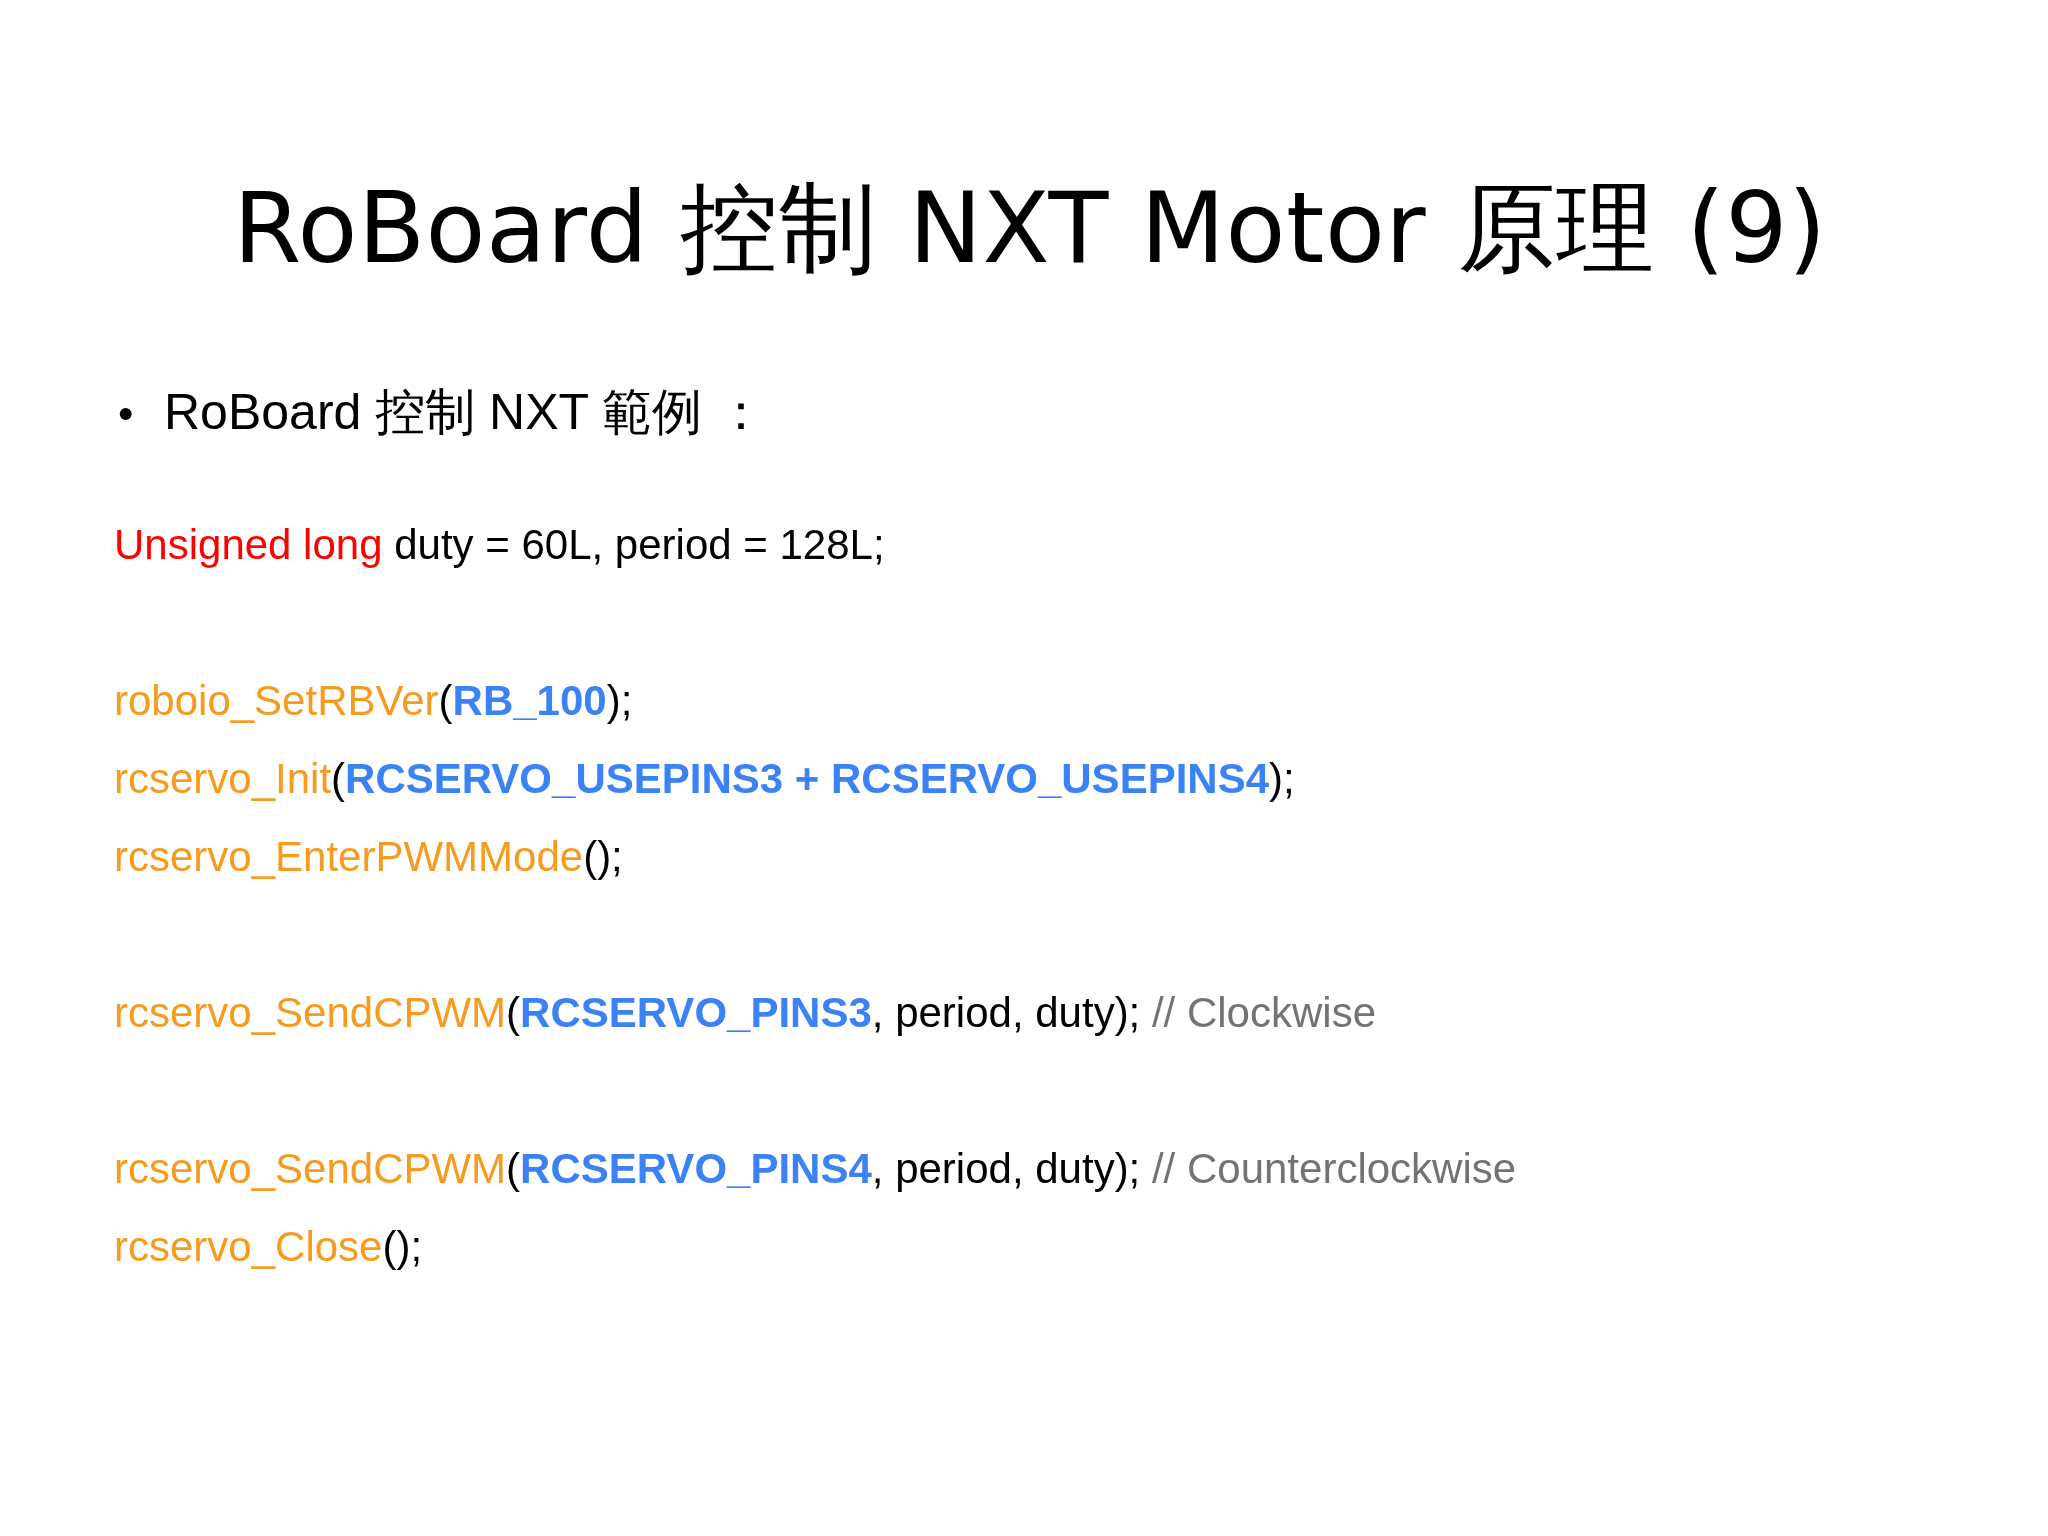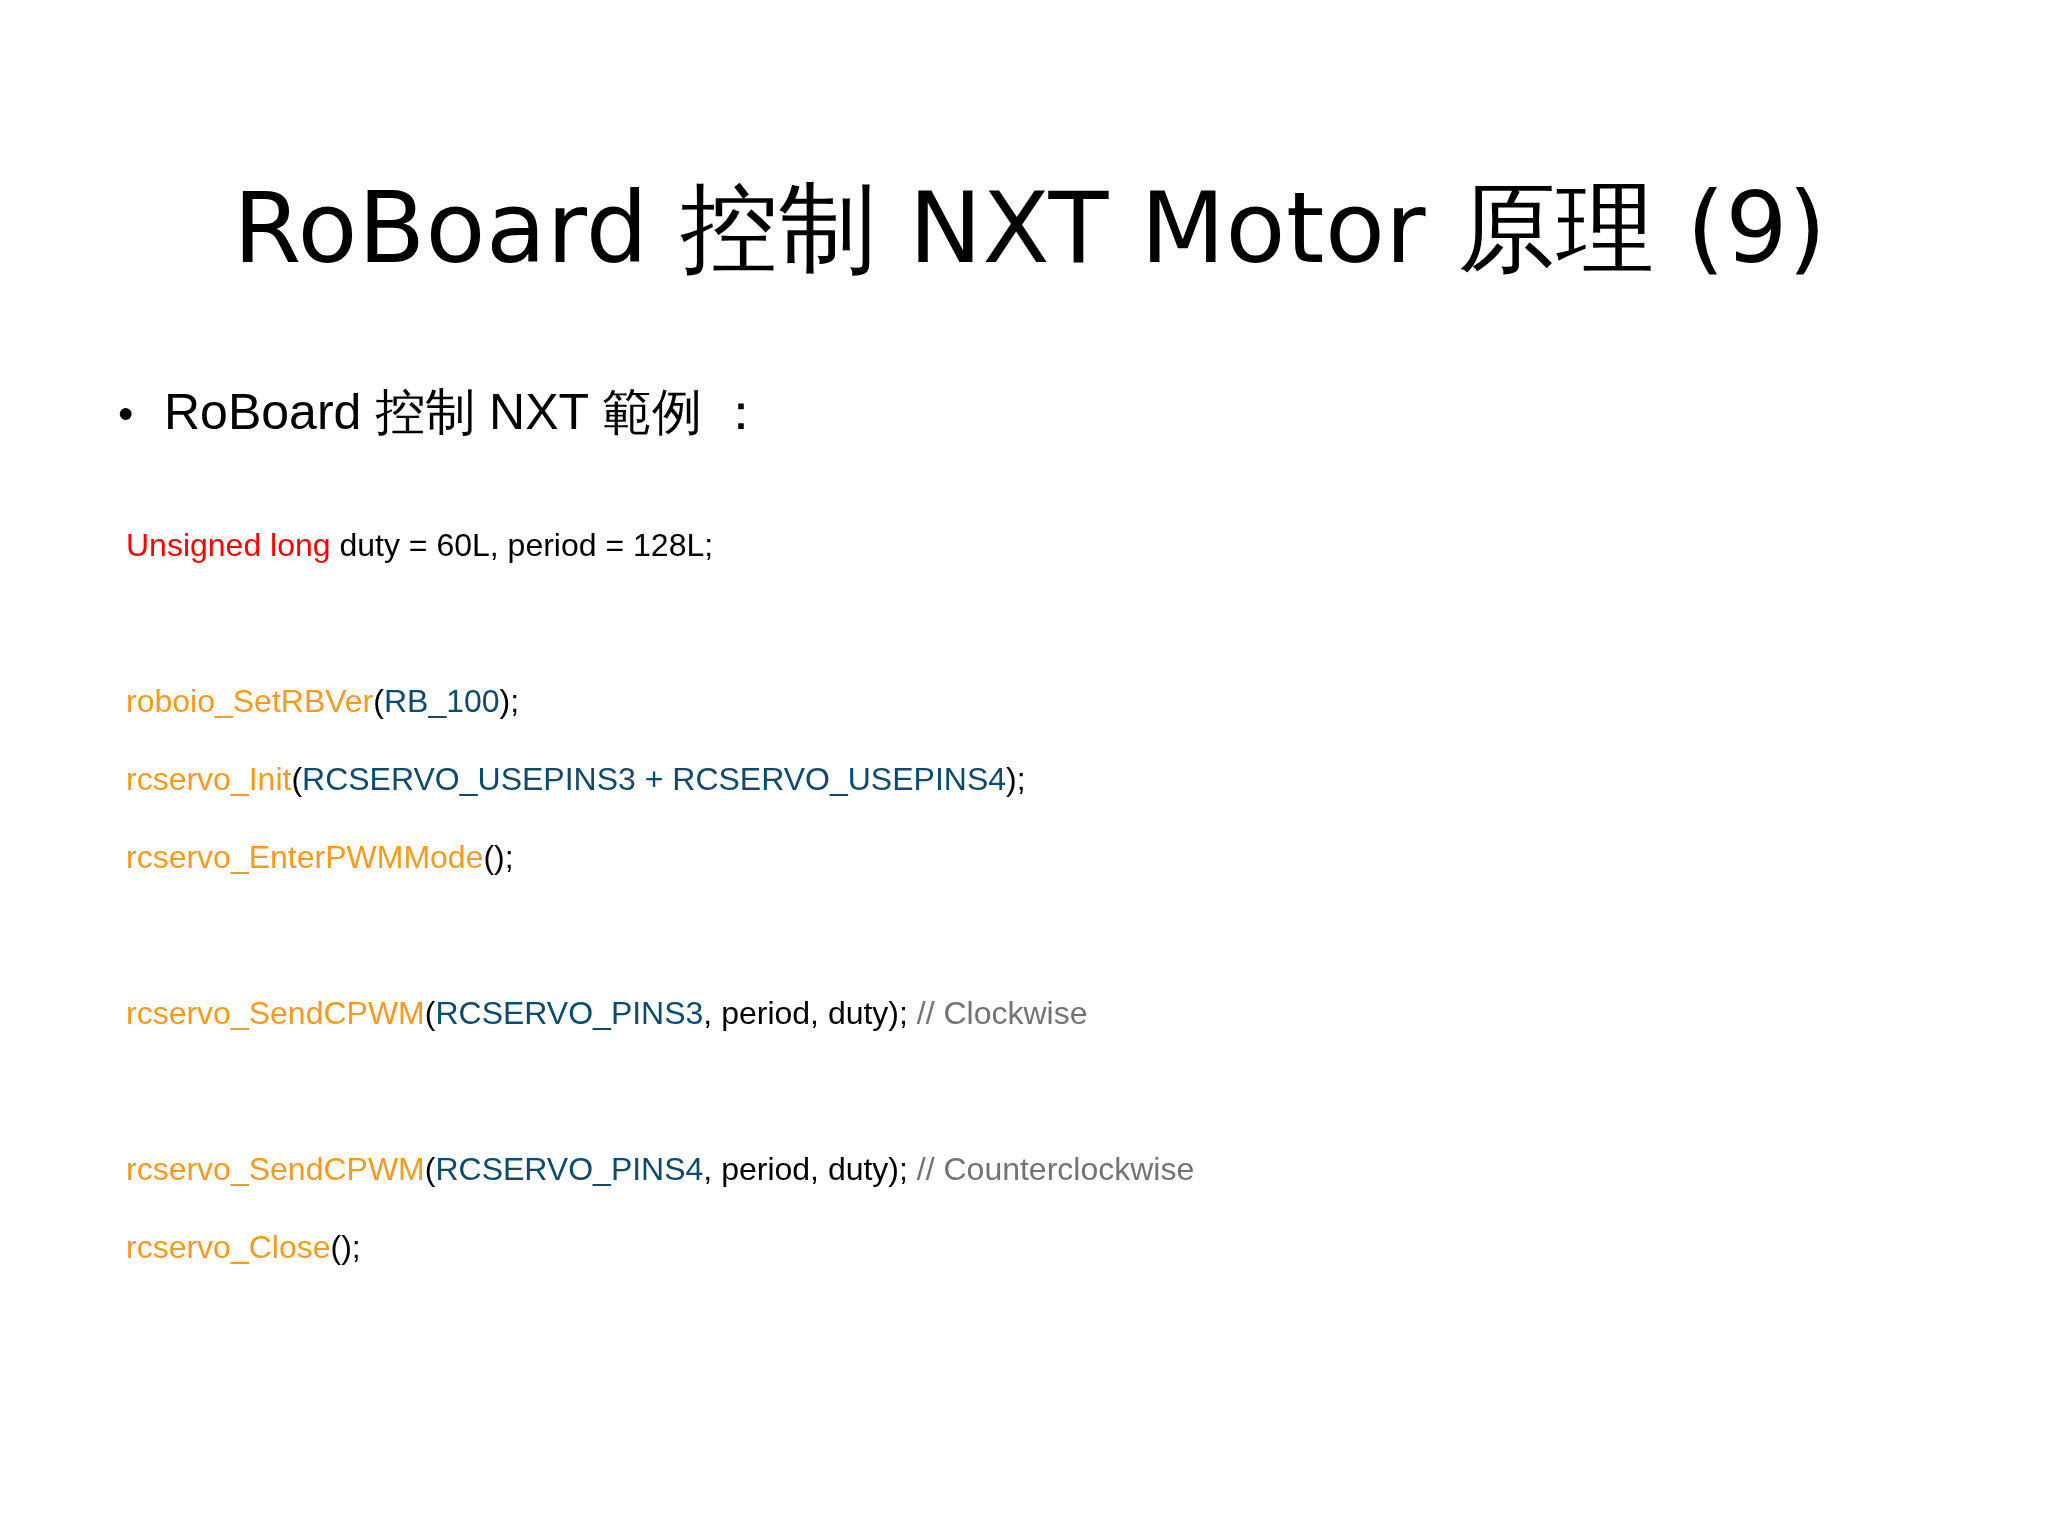--- a/index.html
+++ b/index.html
@@ -60,39 +60,39 @@
   }
   .bullet-text {
     font-size: 50px;
     white-space: nowrap;
     margin-top: 16px;
   }
 
   
   .code-block {
     position: absolute;
-    left: 126px;
+    left: 114px;
     top: 506px;
     width: 1860px;
-    font-size: 32px;
+    font-size: 42px;
     line-height: 78px;
     color: #000000;
     white-space: nowrap;
   }
   .code-line {
     min-height: 78px;
   }
   .code-line.blank {
     height: 78px;
   }
 
   
   .tok-red   { color: #FF0000; }
   .tok-fn    { color: #F79B20; margin-top: 35px; }
-  .tok-arg   { color: #0c4a6e; font-weight: normal; }
+  .tok-arg   { color: #3b82f6; font-weight: bold; }
   .tok-plain { color: #000000; }
   .tok-cmt   { color: #737373; }
 </style>
 </head>
 <body>
 
 <div class="slide">
 
   <h1 class="slide-title">RoBoard 控制 NXT Motor 原理 (9)</h1>
 

